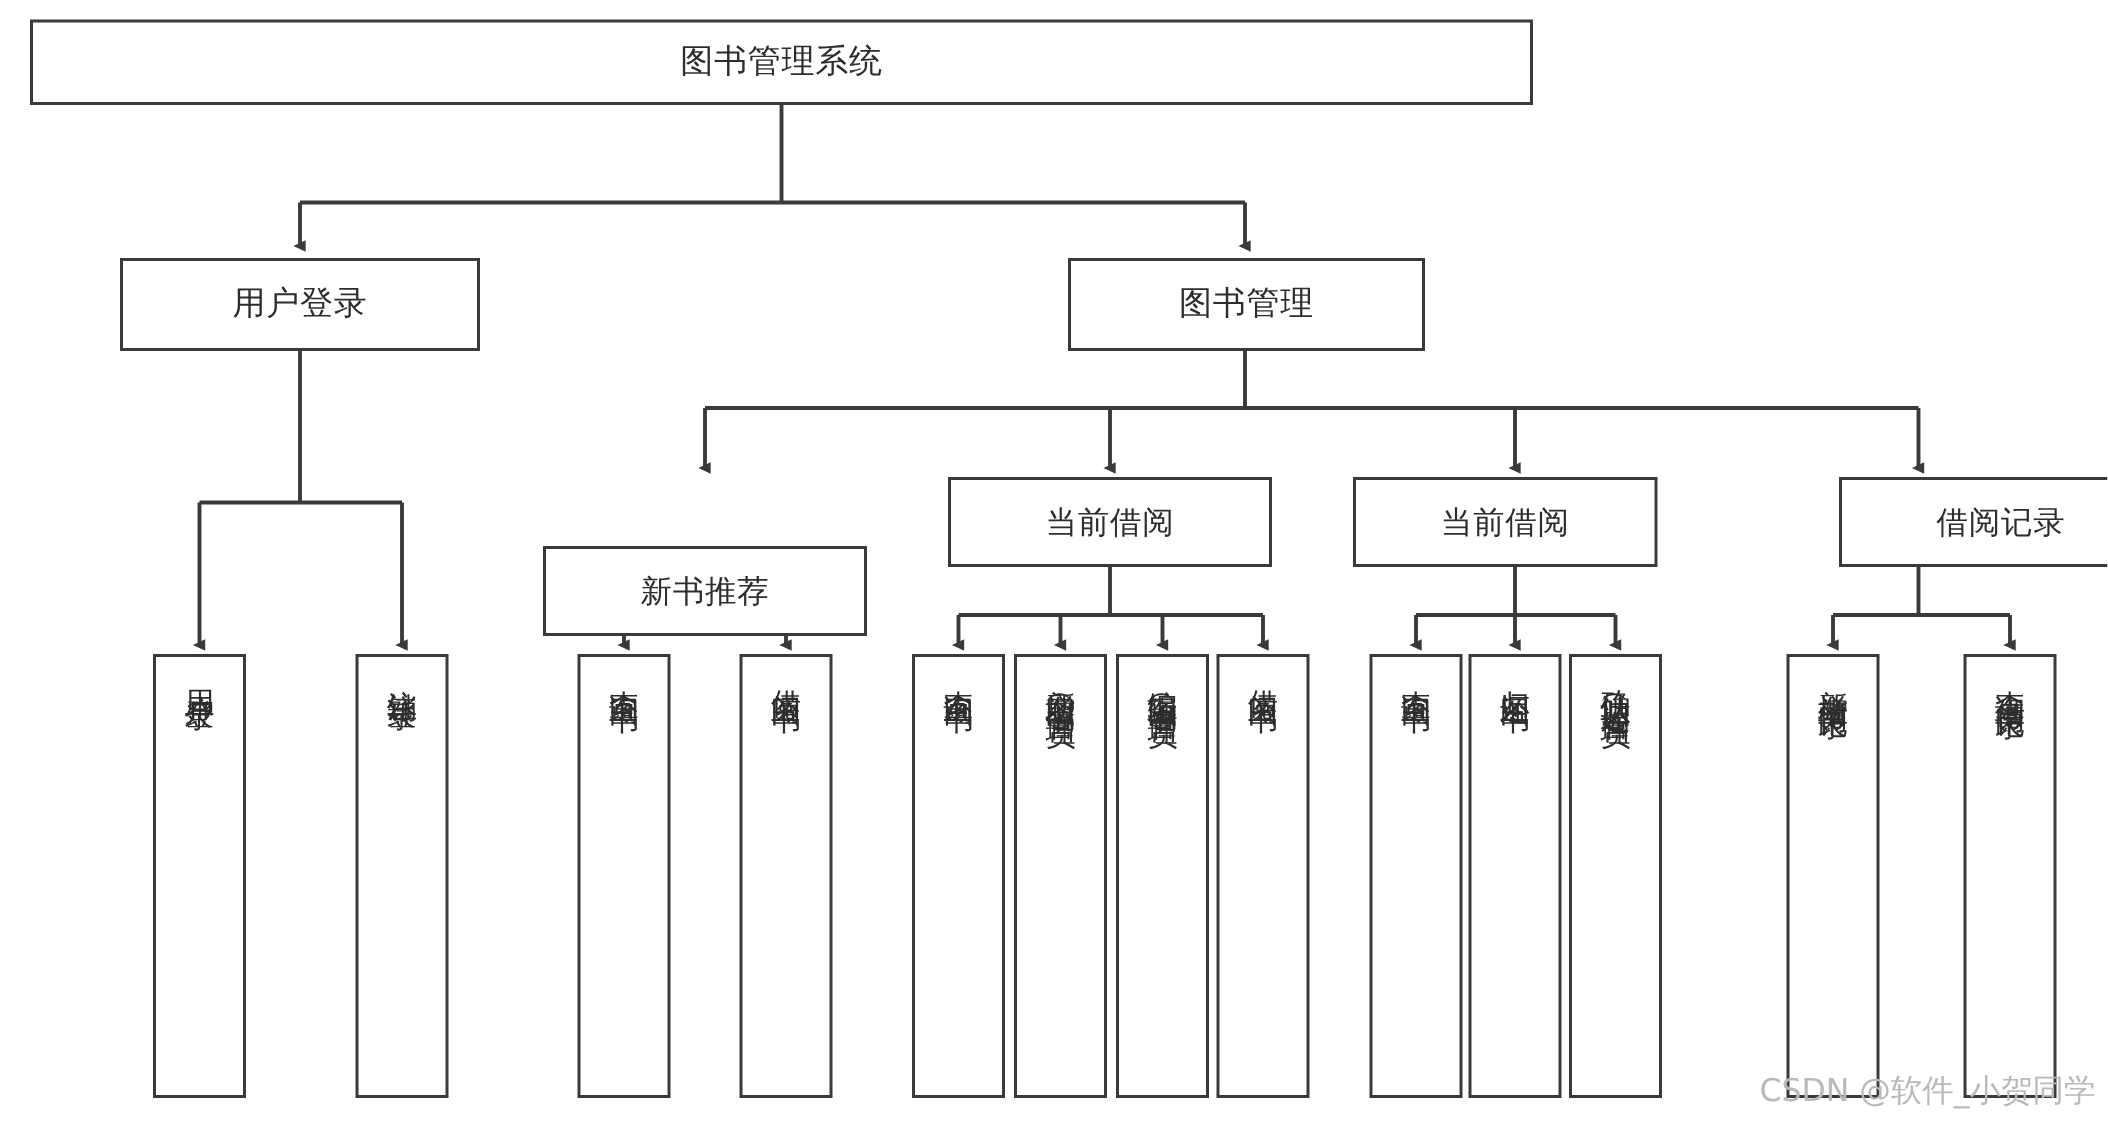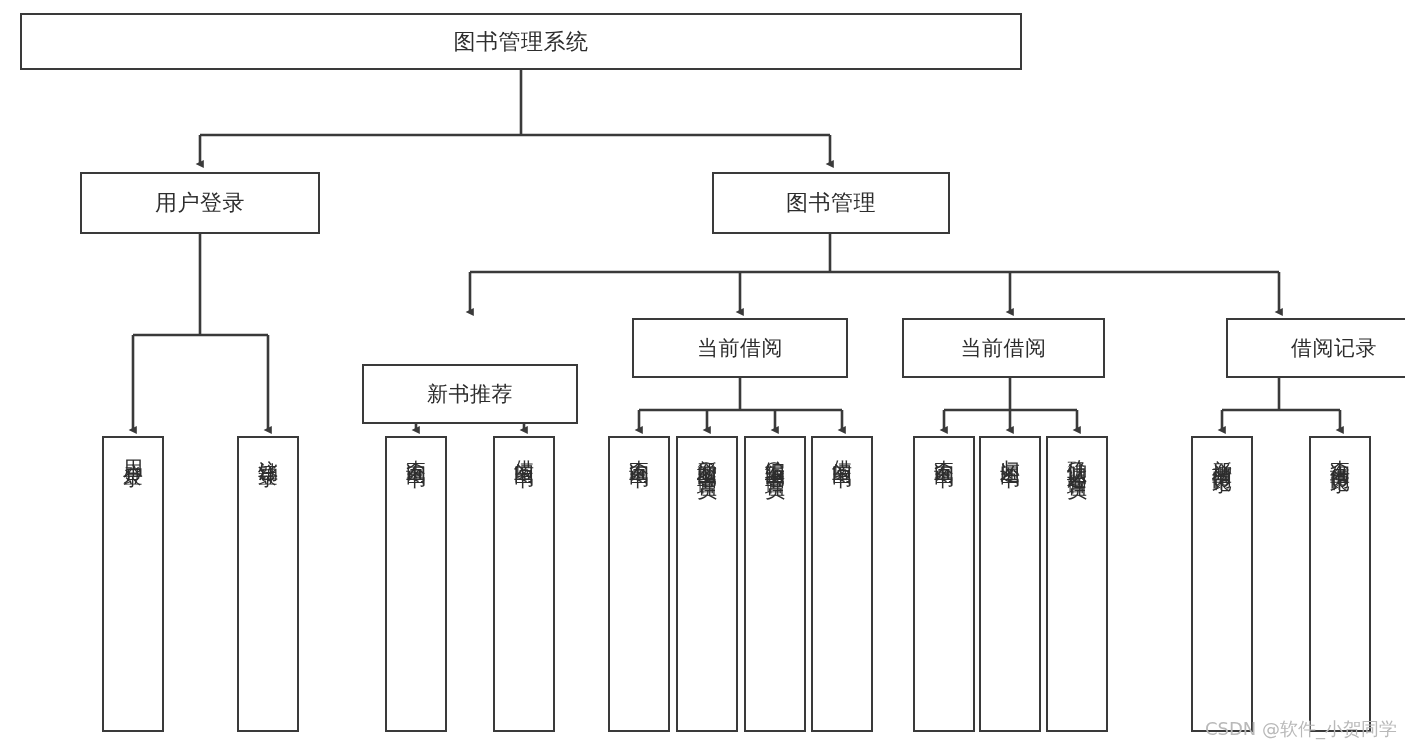--- a/index.html
+++ b/index.html
@@ -59,21 +59,21 @@
     max-height: 100%;
   }
   .node.root .label { font-size: 22px; }
   .node.l1 .label  { font-size: 22px; }
   .node.l2 .label  { font-size: 21px; }
 
   #watermark {
     position: absolute;
     right: 8px;
     bottom: 6px;
-    font-size: 18px;
+    font-size: 21px;
     color: #b9b9b9;
     z-index: 8;
     white-space: nowrap;
     pointer-events: none;
   }
 </style>
 </head>
 <body>
 
 <div id="canvas">

